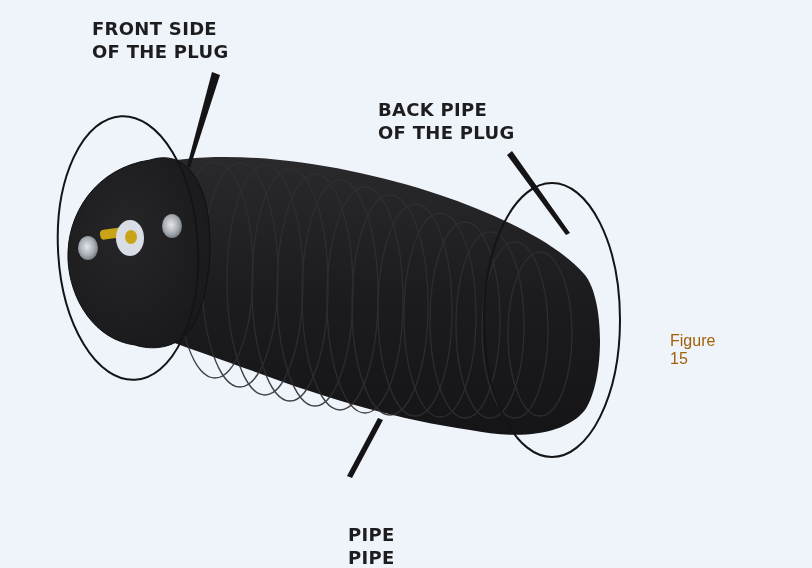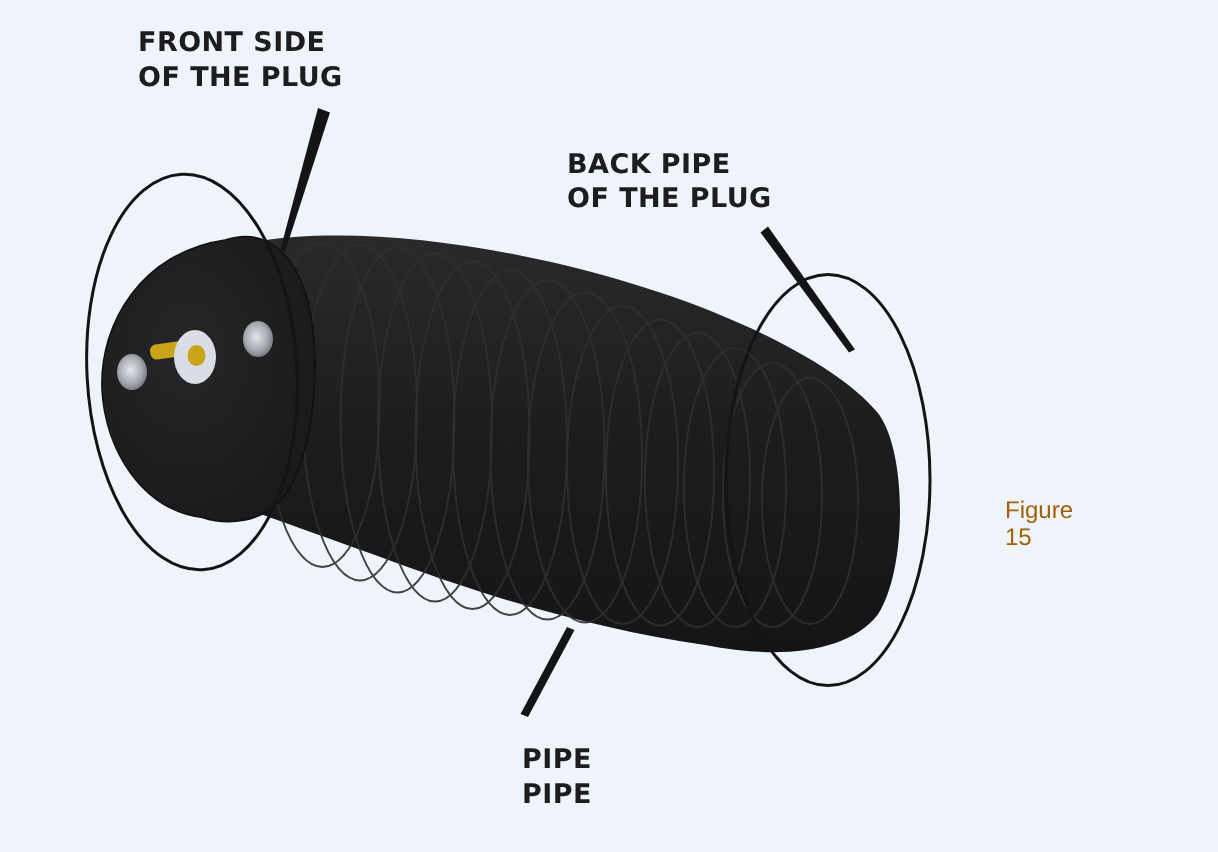--- a/index.html
+++ b/index.html
@@ -16,21 +16,21 @@
       font-weight: bold;
       font-size: 18px;
       line-height: 23px;
       color: #1d1d1f;
       letter-spacing: 0.3px;
       white-space: nowrap;
     }
     .label span { display: block; }
     #front-label { left: 92px; top: 17px; }
     #back-label { left: 378px; top: 98px; }
-    #pipe-label { left: 348px; top: 495px; }
+    #pipe-label { left: 348px; top: 523px; }
     .caption {
       position: absolute; left: 670px; top: 312px;
       font-family: "Liberation Sans", sans-serif;
       font-size: 16px; color: #a16207; margin-top: 20px;
     }
   </style>
 </head>
 <body>
 
 <div class="figure">

